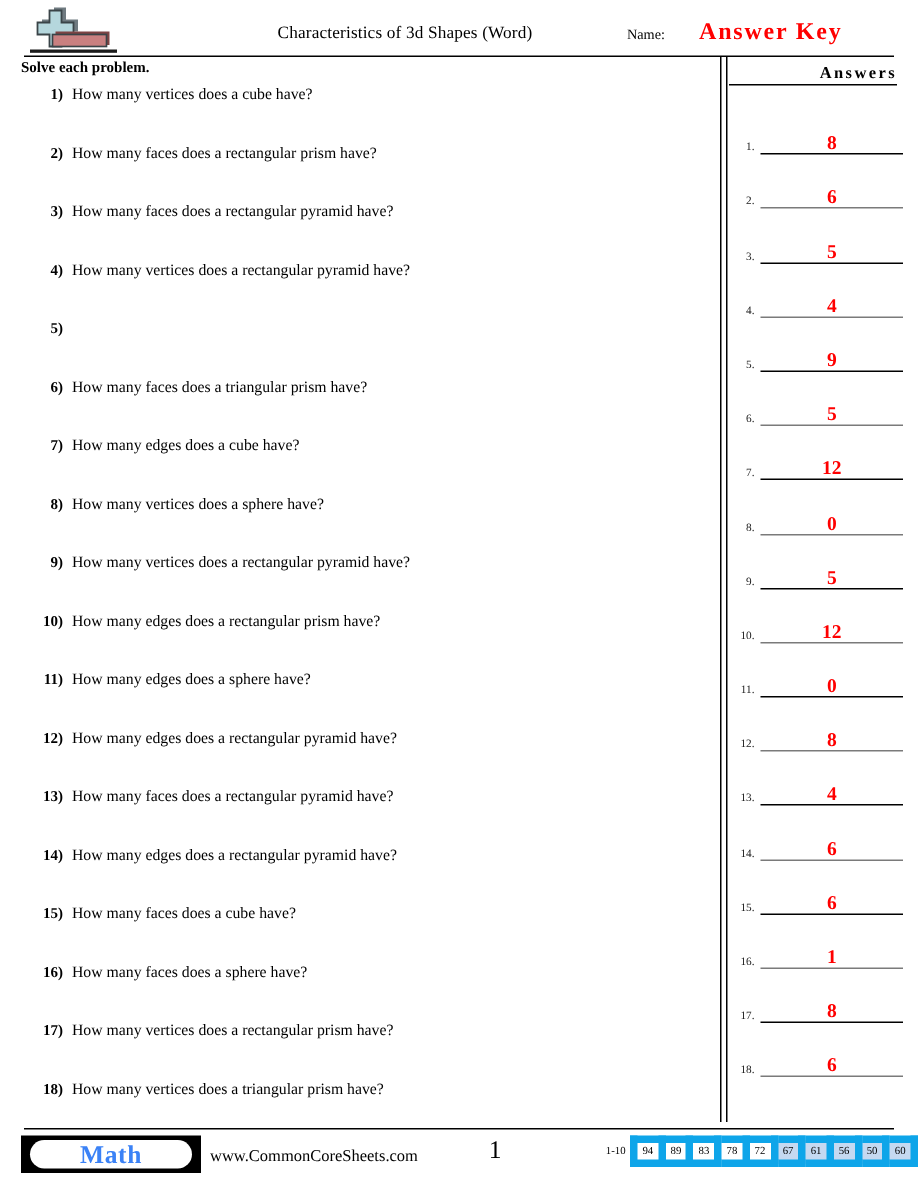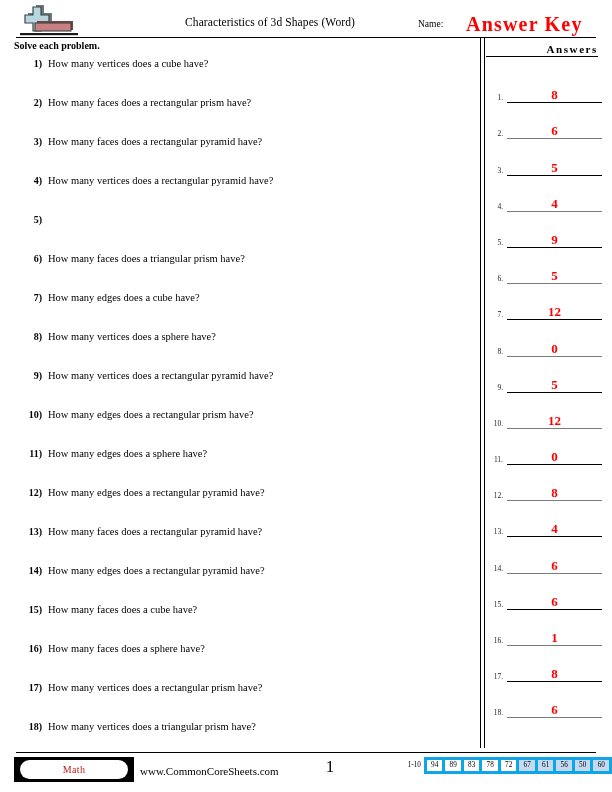--- a/index.html
+++ b/index.html
@@ -54,21 +54,21 @@
   .name-label {
     position: absolute;
     left: 418px;
     top: 19px;
     font-size: 9.5px;
   }
   .answer-key {
     position: absolute;
     left: 466px;
     top: 13px;
-    font-size: 20px;
+    font-size: 16px;
     font-weight: bold;
     color: #ff0000;
     letter-spacing: 1.2px;
     white-space: nowrap;
     font-family: "Liberation Serif", "DejaVu Serif", serif;
     text-align: center;
   }
   .header-rule {
     position: absolute;
     left: 16px;
@@ -218,23 +218,23 @@
   .subject-pill {
     width: 108px;
     height: 19px;
     background: #ffffff;
     border-radius: 10px;
     display: flex;
     align-items: center;
     justify-content: center;
   }
   .subject-text {
-    font-size: 10px;
-    font-weight: normal;
-    color: #b91c1c;
+    font-size: 17px;
+    font-weight: bold;
+    color: #3b82f6;
     letter-spacing: .4px;
   }
   .site-url {
     position: absolute;
     left: 140px;
     top: 765px;
     font-size: 11px;
   }
   .page-num {
     position: absolute;
@@ -265,21 +265,21 @@
     padding: 0;
   }
   .score-table td.rng {
     border: none;
     width: 26px;
     text-align: right;
     padding-right: 3px;
     background: transparent;
   }
   .score-table td.cell {
-    border: 3px solid #0ea5e9;
+    border: 5px solid #0ea5e9;
     width: 16px;
     background: #ffffff;
   }
   .score-table td.cell.hl {
     background: #c5d9f1;
     margin-left: 48px;
   }
   .score-table td.cell.blank {
     border: none;
     background: transparent;

